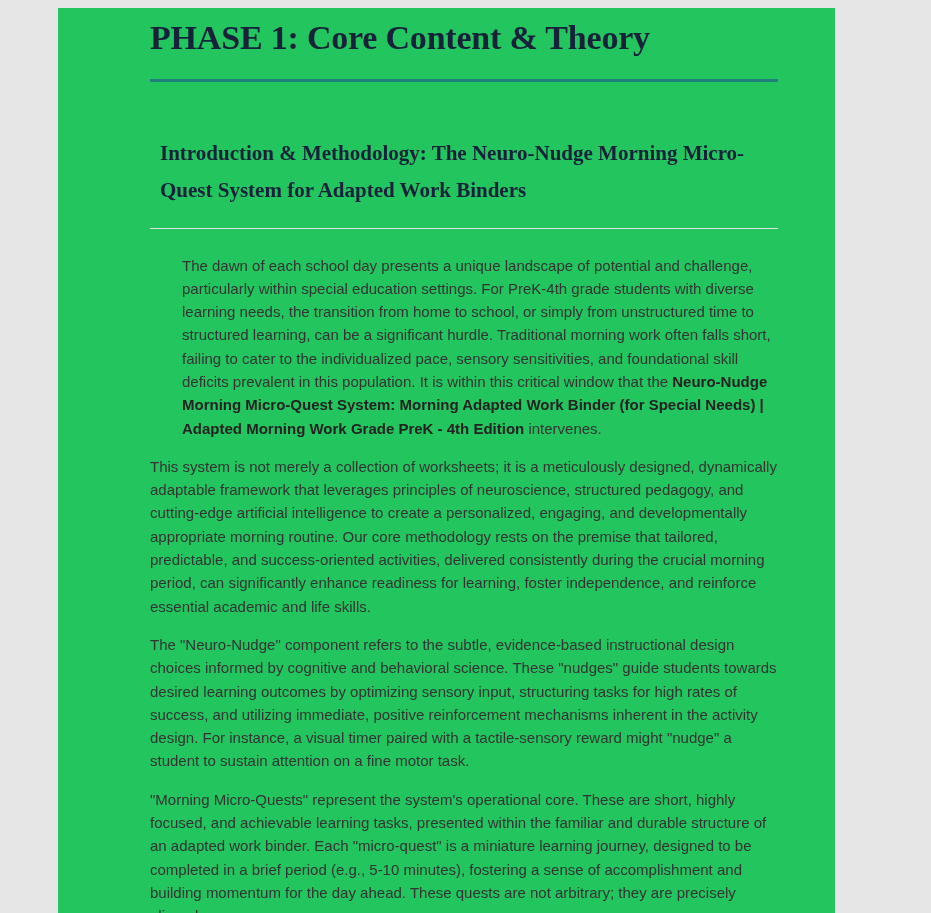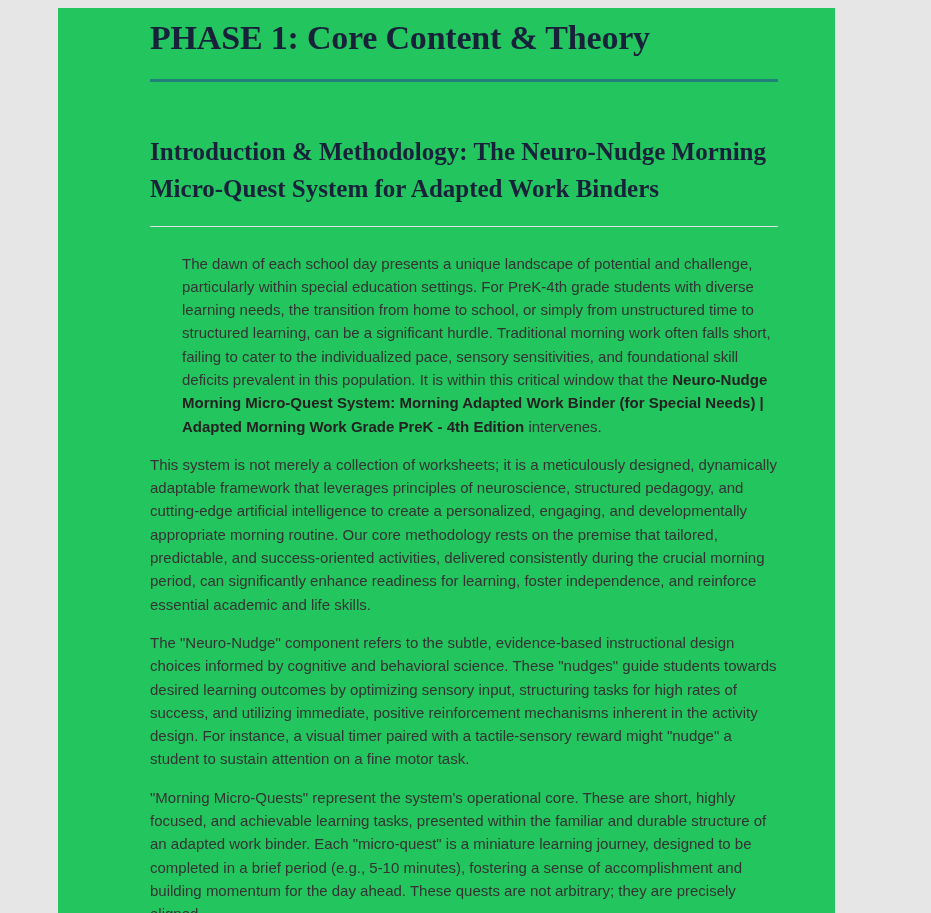--- a/index.html
+++ b/index.html
@@ -41,24 +41,24 @@
   .title-rule {
     margin-top: 19px;
     border: 0;
     border-top: 3px solid #218079;
     width: 100%;
     height: 0;
   }
   .section-title {
     font-family: "Liberation Serif", serif;
     font-weight: bold;
-    font-size: 25px;
+    font-size: 21px;
     line-height: 37.5px;
     color: #17213a;
-    margin: 0;
+    margin: 10px;
     padding-top: 43px;
   }
   .section-rule {
     margin-top: 18px;
     border: 0;
     border-top: 1px solid #e3e3e3;
     width: 100%;
     height: 0;
   }
   p.body-text {

